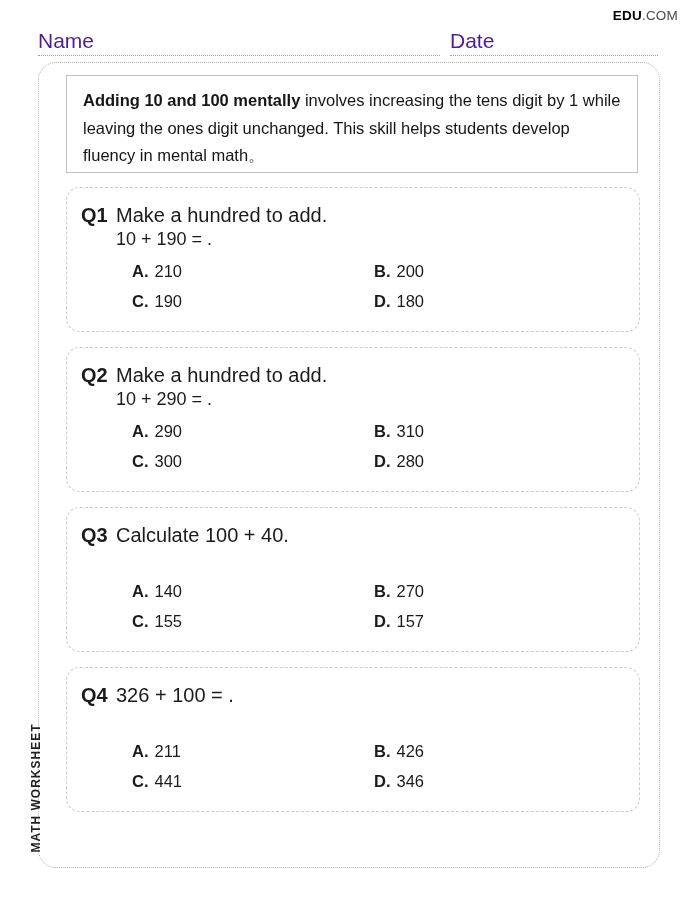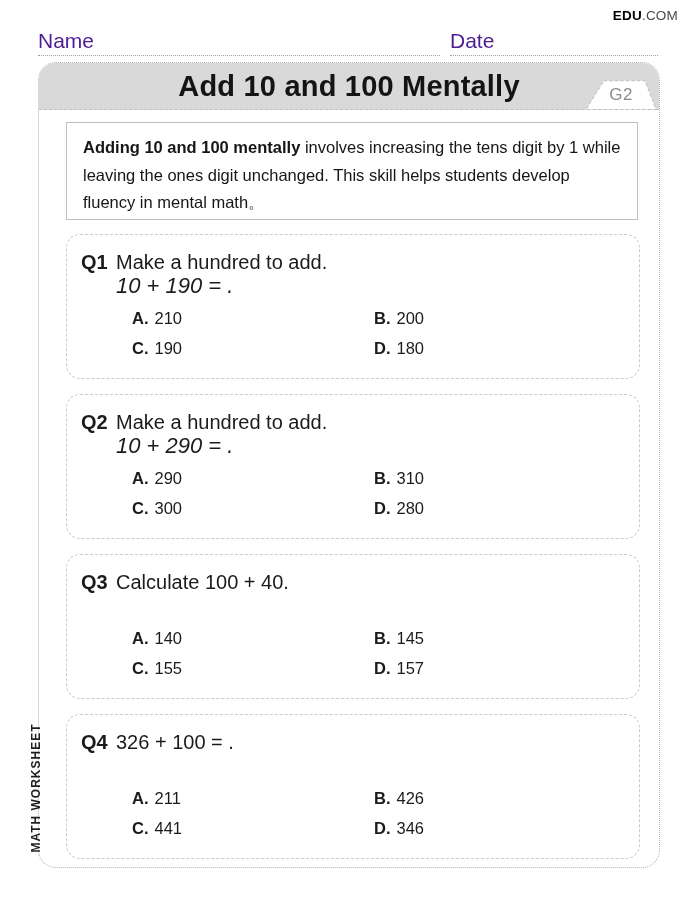--- a/index.html
+++ b/index.html
@@ -44,21 +44,21 @@
   .intro b{font-weight:700;}
   
   .questions{margin:14px 0 0 27px;width:574px;}
   .qbox{
     position:relative;box-sizing:border-box;width:574px;height:145px;
     border:1.5px dashed #cbcbcb;border-radius:14px;margin-bottom:15px;
     padding:16px 14px 0 14px;
   }
   .q-head{display:flex;font-size:20px;line-height:22px;}
   .q-id{font-weight:700;width:35px;flex:none;}
-  .q-eq{margin-left:35px;margin-top:2px;font-size:22px;line-height:22px;font-style:italic;}
+  .q-eq{margin-left:35px;margin-top:2px;font-size:18px;line-height:22px;}
   .options{position:absolute;left:0;top:68px;width:100%;box-sizing:border-box;padding-left:65px;}
   .opt-row{display:flex;height:30px;align-items:center;font-size:16.5px;}
   .opt{display:flex;align-items:baseline;}
   .opt-a{width:242px;flex:none;}
   .opt-letter{font-weight:700;margin-right:6px;}
   
   .side-label{
     position:absolute;left:-29px;top:781px;width:130px;text-align:center;
     transform:rotate(-90deg);font-size:12px;font-weight:700;letter-spacing:1px;color:#1f1f1f;
   }
@@ -67,29 +67,20 @@
 <body>
 
 <div class="brand"><span class="edu">EDU</span><span class="com">.COM</span></div>
 
 <div class="fields">
   <div class="field field-name"><span>Name</span></div>
   <div class="field field-date"><span>Date</span></div>
 </div>
 
 <div class="card">
-  <div class="titlebar">
-    <span class="title">Add 10 and 100 Mentally</span>
-    <div class="badge">
-      <svg width="72" height="30" viewBox="0 0 72 30">
-        <path d="M19 0.75 L60 0.75 L71 29.5 L1 29.5 Z" fill="#ffffff" stroke="#bdbdbd" stroke-width="1" stroke-dasharray="3 2.5"></path>
-      </svg>
-      <span class="badge-label">G2</span>
-    </div>
-  </div>
 
   <div class="intro">
     <b>Adding 10 and 100 mentally</b><span> involves increasing the tens digit by 1 while leaving the ones digit unchanged. This skill helps students develop fluency in mental math。</span>
   </div>
 
   <div class="questions">
 
     <div class="qbox">
       <div class="q-head">
         <span class="q-id">Q1</span>
@@ -157,21 +148,21 @@
       </div>
       <div class="q-eq"></div>
       <div class="options">
         <div class="opt-row">
           <span class="opt opt-a">
               <span class="opt-letter">A.</span>
               <span>140</span>
             </span>
           <span class="opt">
               <span class="opt-letter">B.</span>
-              <span>145</span>
+              <span>270</span>
             </span>
         </div>
         <div class="opt-row">
           <span class="opt opt-a">
               <span class="opt-letter">C.</span>
               <span>155</span>
             </span>
           <span class="opt">
               <span class="opt-letter">D.</span>
               <span>157</span>

